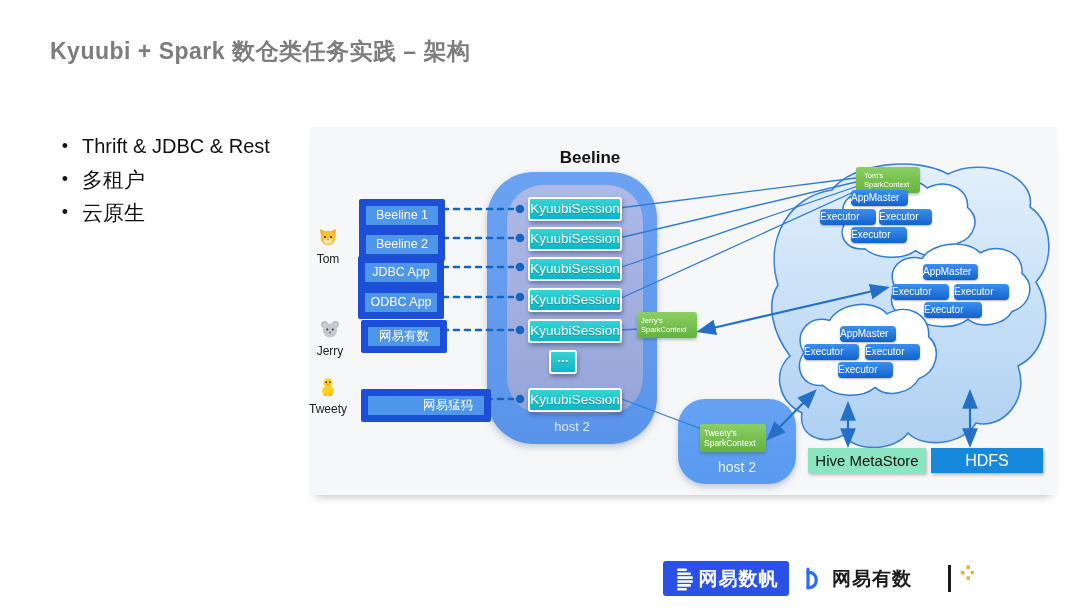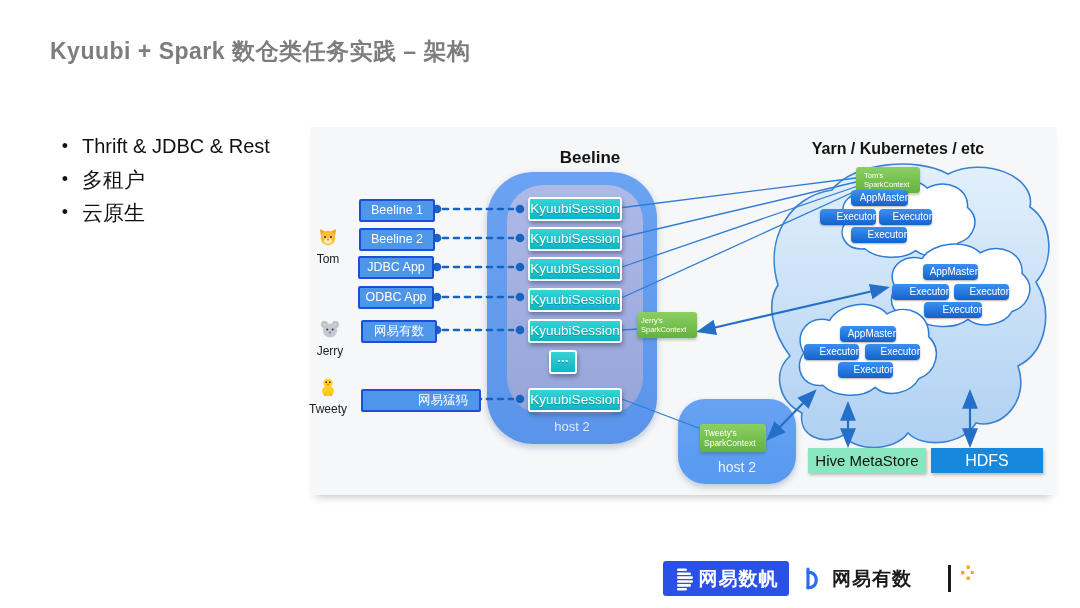--- a/index.html
+++ b/index.html
@@ -30,32 +30,32 @@
   .host1-label{left:487px;top:419px;width:170px;text-align:center;font-size:13px;color:#dfe8fa;}
 
   .host2{left:678px;top:399px;width:118px;height:85px;border-radius:27px;
          background:linear-gradient(180deg,#67a2f2,#579af0);box-shadow:0 3px 6px rgba(60,90,140,.3);}
   .host2-label{left:678px;top:459px;width:118px;text-align:center;font-size:14px;color:#eaf1fc;}
 
   .user{width:44px;text-align:center;}
   .user .uname{font-size:12px;color:#222;margin-top:1px;}
 
   .client-box{width:72px;height:19px;line-height:19px;text-align:center;font-size:12.5px;color:#fff;
-              background:#4e96ea;border:2px solid #1d4ed8;border-radius:2px;}
+              background:#4e96ea;border:7px solid #1d4ed8;border-radius:2px;}
 
   .session{left:528px;width:90px;height:20px;line-height:20px;text-align:center;font-size:13.5px;color:#fff;
            background:linear-gradient(180deg,#35d3d6,#0cb6c6);border:2px solid #fff;border-radius:3px;
            box-shadow:1px 3px 4px rgba(40,60,90,.45);text-shadow:0 1px 1px rgba(0,0,0,.25);}
   .ellipsis-box{left:549px;top:350px;width:24px;height:20px;line-height:11px;font-weight:bold;}
 
   .greenbox{background:linear-gradient(180deg,#8ccf63,#63b33e);border-radius:3px;color:#fff;
             font-size:7.5px;line-height:9px;padding:4px 4px;box-shadow:0 2px 3px rgba(40,80,40,.3);}
   .greenbox .gl{display:block;white-space:nowrap;}
 
-  .chip{height:16px;line-height:16px;text-align:right;font-size:10px;color:#fff;
+  .chip{height:16px;line-height:16px;text-align:left;font-size:10px;color:#fff;
         background:linear-gradient(180deg,#3b8ff0,#1263cc);border-radius:4px;
         box-shadow:0 1px 2px rgba(0,0,0,.3);}
 
   .storage{height:25px;line-height:25px;text-align:center;box-shadow:1px 2px 3px rgba(0,0,0,.25);}
   .hive{left:808px;top:448px;width:118px;background:#8ae6c0;color:#101010;font-size:15px;}
   .hdfs{left:931px;top:448px;width:112px;background:#1789dc;color:#fff;font-size:16px;}
 
   .overlay{left:0;top:0;width:1080px;height:608px;pointer-events:none;}
 
   .footer-shufan{left:663px;top:561px;width:126px;height:35px;background:#2b50e5;border-radius:3px;
@@ -154,21 +154,20 @@
 
     <g stroke="#2470c8" stroke-width="2.2">
       <line x1="700" y1="331" x2="886" y2="288" marker-start="url(#ah)" marker-end="url(#ah)"></line>
       <line x1="769" y1="438" x2="814" y2="392" marker-start="url(#ah)" marker-end="url(#ah)"></line>
       <line x1="848" y1="405" x2="848" y2="444" marker-start="url(#ah)" marker-end="url(#ah)"></line>
       <line x1="970" y1="393" x2="970" y2="444" marker-start="url(#ah)" marker-end="url(#ah)"></line>
     </g>
   </svg>
 
   <div class="abs diagram-label ky-title">Beeline</div>
-  <div class="abs diagram-label yarn-title">Yarn / Kubernetes / etc</div>
 
   <div class="abs user" style="left:306px;top:227px;">
     <svg width="20" height="20" viewBox="0 0 20 20">
       <path d="M3 9 L2 2 L8 5 Z" fill="#f5a623"></path>
         <path d="M17 9 L18 2 L12 5 Z" fill="#f5a623"></path>
       <circle cx="10" cy="11" r="7.3" fill="#fbbf3b"></circle>
       <ellipse cx="10" cy="14" rx="4" ry="2.8" fill="#fde9b8"></ellipse>
       <circle cx="7" cy="10" r="1" fill="#333"></circle>
         <circle cx="13" cy="10" r="1" fill="#333"></circle>
       <circle cx="10" cy="12.6" r=".9" fill="#b5651d"></circle>

